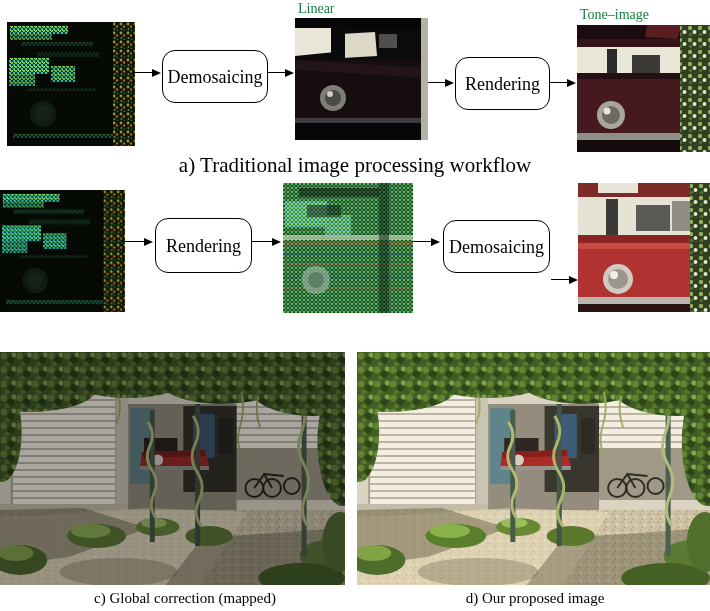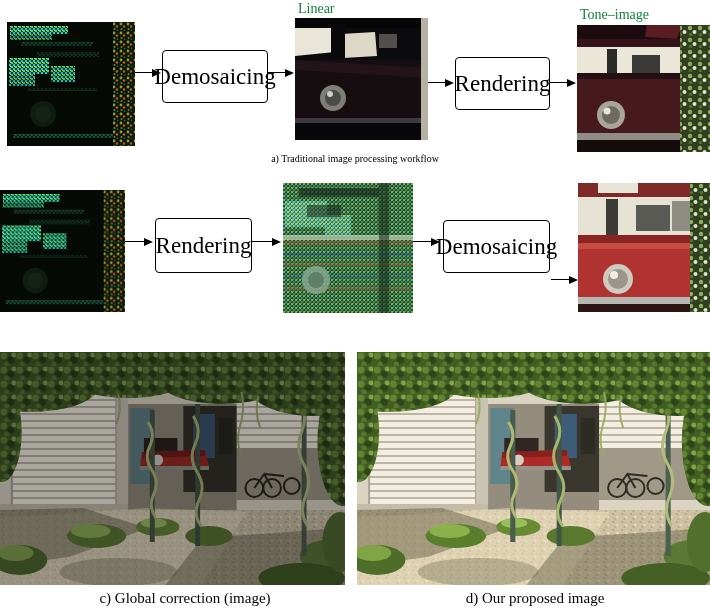--- a/index.html
+++ b/index.html
@@ -2,28 +2,28 @@
 <html><head>
 <meta charset="utf-8">
 <style>
   *{margin:0;padding:0;box-sizing:border-box}
   html,body{background:#ffffff}
   body{font-family:"Liberation Serif","DejaVu Serif",serif;color:#000}
   .figure{position:relative;width:710px;height:611px;background:#fff;overflow:hidden}
   .img-frame{position:absolute;overflow:hidden;background:#000}
   .img-frame svg{display:block;width:100%;height:100%}
   .flow-box{position:absolute;display:flex;align-items:center;justify-content:center;
-            background:#fff;border:1.5px solid #000;border-radius:4px;
-            font-size:23px;line-height:1;color:#000;white-space:nowrap}
+            background:#fff;border:1.5px solid #000;border-radius:13px;
+            font-size:18px;line-height:1;color:#000;white-space:nowrap}
   .arrow{position:absolute;display:flex;align-items:center;height:9px}
   .arrow .shaft{flex:1;height:1.5px;background:#000}
   .arrow .head{width:0;height:0;border-left:9px solid #000;
                border-top:4.5px solid transparent;border-bottom:4.5px solid transparent}
   .img-label{position:absolute;font-size:14px;line-height:1.1;color:#15803d;white-space:nowrap}
-  .caption{position:absolute;text-align:center;font-size:10px;color:#000;white-space:nowrap}
+  .caption{position:absolute;text-align:center;font-size:21px;color:#000;white-space:nowrap}
   .caption-sm{font-size:15px}
   .photo-dark{filter:brightness(.72) saturate(.85) contrast(1.04)}
   .photo-bright{filter:brightness(1.04) saturate(1.06)}
   .defs-holder{position:absolute;width:0;height:0;overflow:hidden}
 </style>
 </head>
 <body>
 
 <svg class="defs-holder" aria-hidden="true">
   <defs>
@@ -315,17 +315,17 @@
         <use href="#gCourtyard"></use>
       </svg>
   </div>
 
   <div class="img-frame photo-bright" style="left:357px;top:352px;width:353px;height:233px">
     <svg viewBox="0 0 350 233" preserveAspectRatio="none">
         <use href="#gCourtyard"></use>
       </svg>
   </div>
 
-  <div class="caption caption-sm" style="left:0;top:590px;width:370px">c) Global correction (image)</div>
+  <div class="caption caption-sm" style="left:0;top:590px;width:370px">c) Global correction (mapped)</div>
 
   <div class="caption caption-sm" style="left:360px;top:590px;width:350px">d) Our proposed image</div>
 
 </div>
 
 </body></html>

